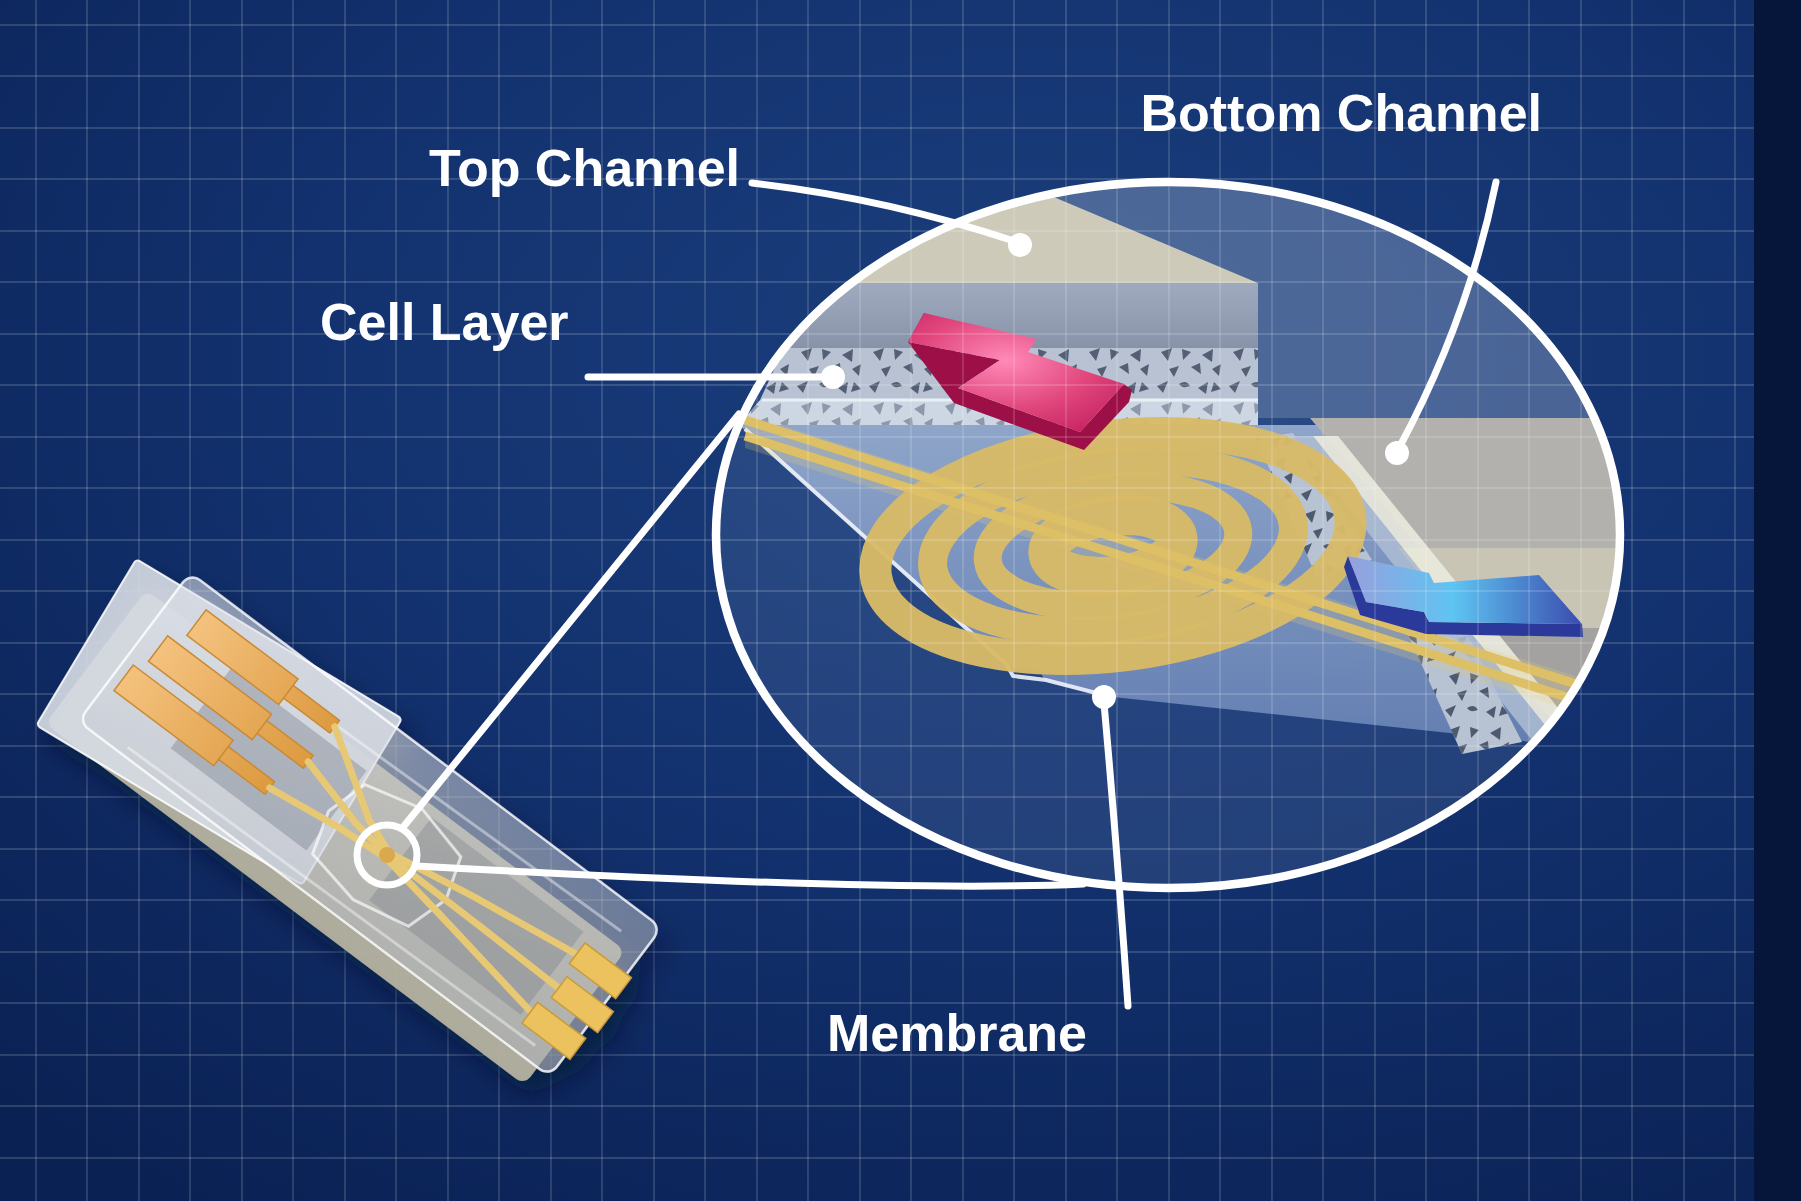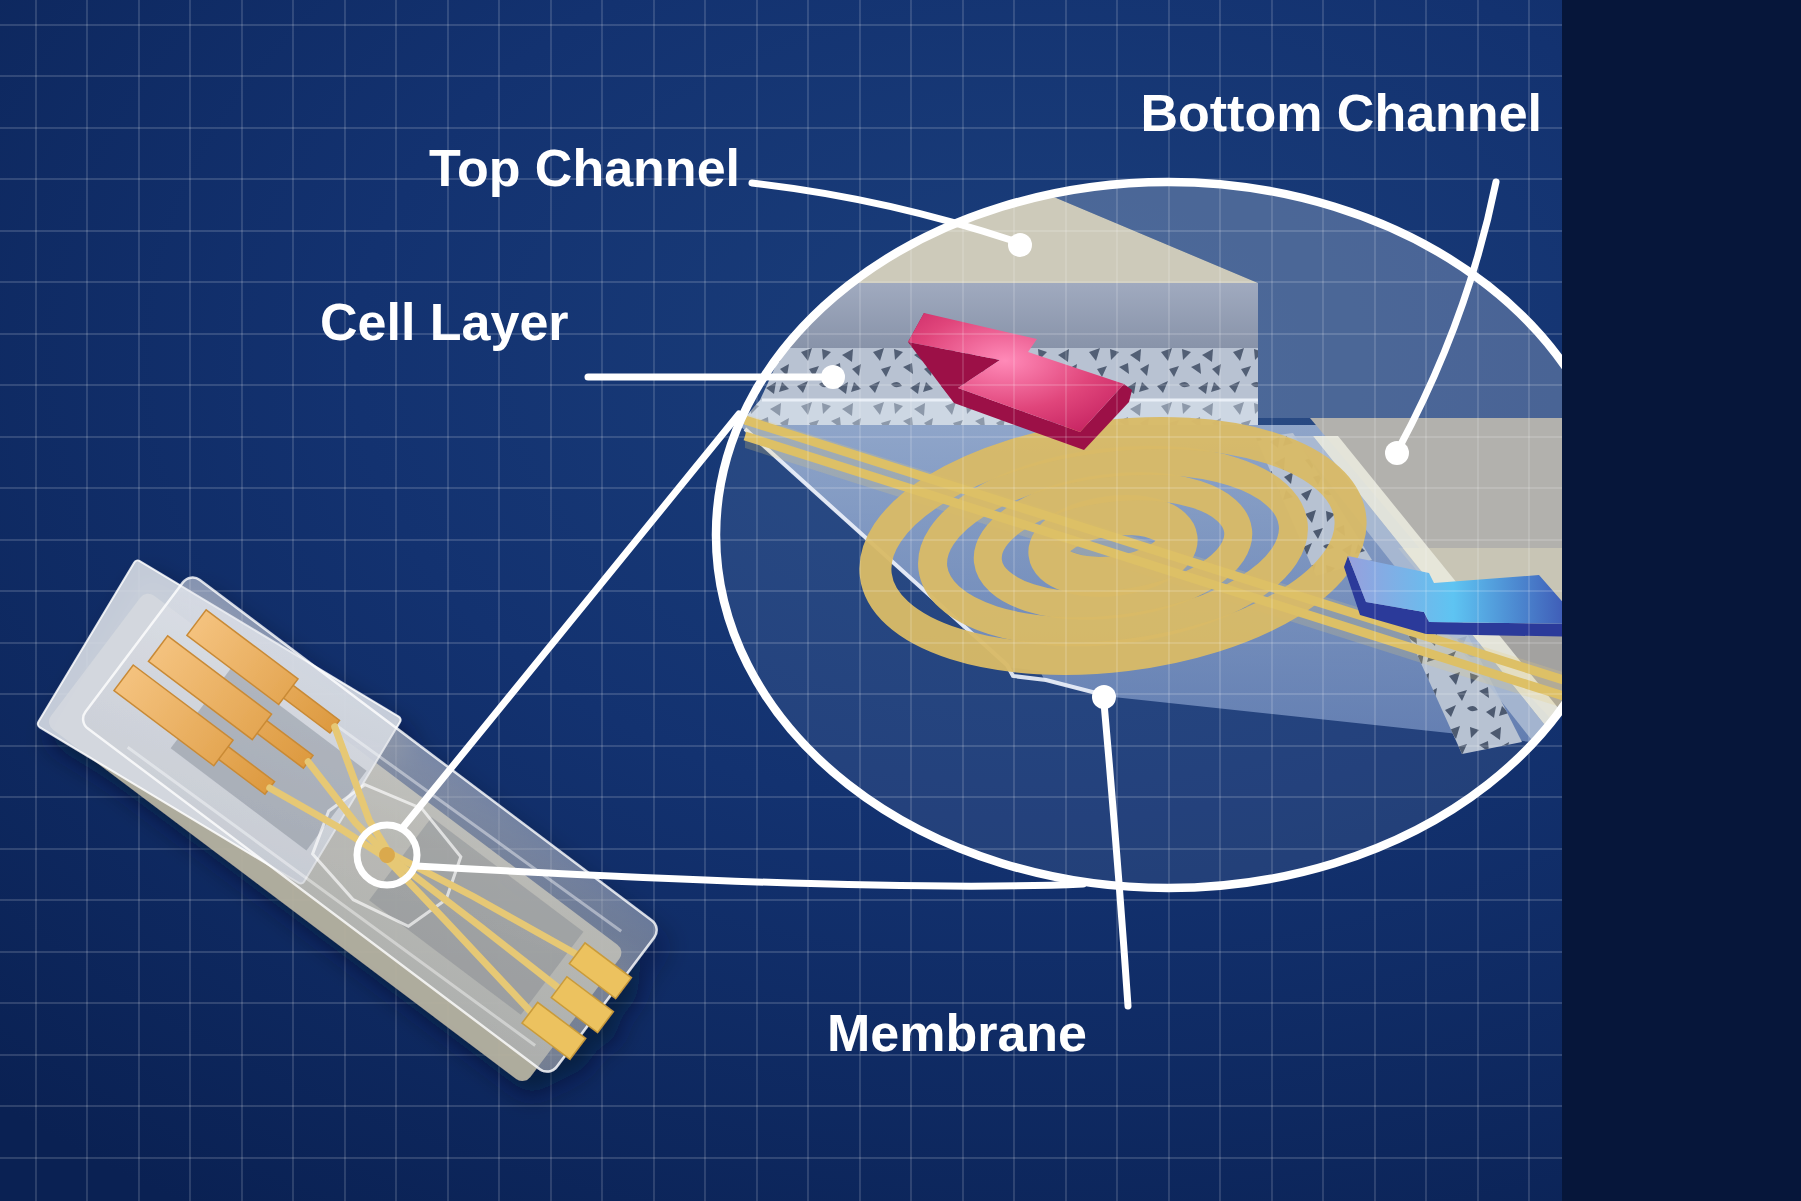--- a/index.html
+++ b/index.html
@@ -1,16 +1,16 @@
 <!DOCTYPE html>
 <html><head>
 <meta charset="utf-8">
 <style>
   html,body{margin:0;padding:0;background:#06163a;}
-  #stage{position:relative;width:1562px;height:1201px;overflow:hidden;
+  #stage{position:relative;width:1754px;height:1201px;overflow:hidden;
          font-family:"Liberation Sans",sans-serif;}
   svg{display:block}
   text{font-family:"Liberation Sans","DejaVu Sans",sans-serif;font-weight:bold;}
 </style>
 </head>
 <body>
 
 <div id="stage">
 <svg width="1801" height="1201" viewBox="0 0 1801 1201">
   <defs>

